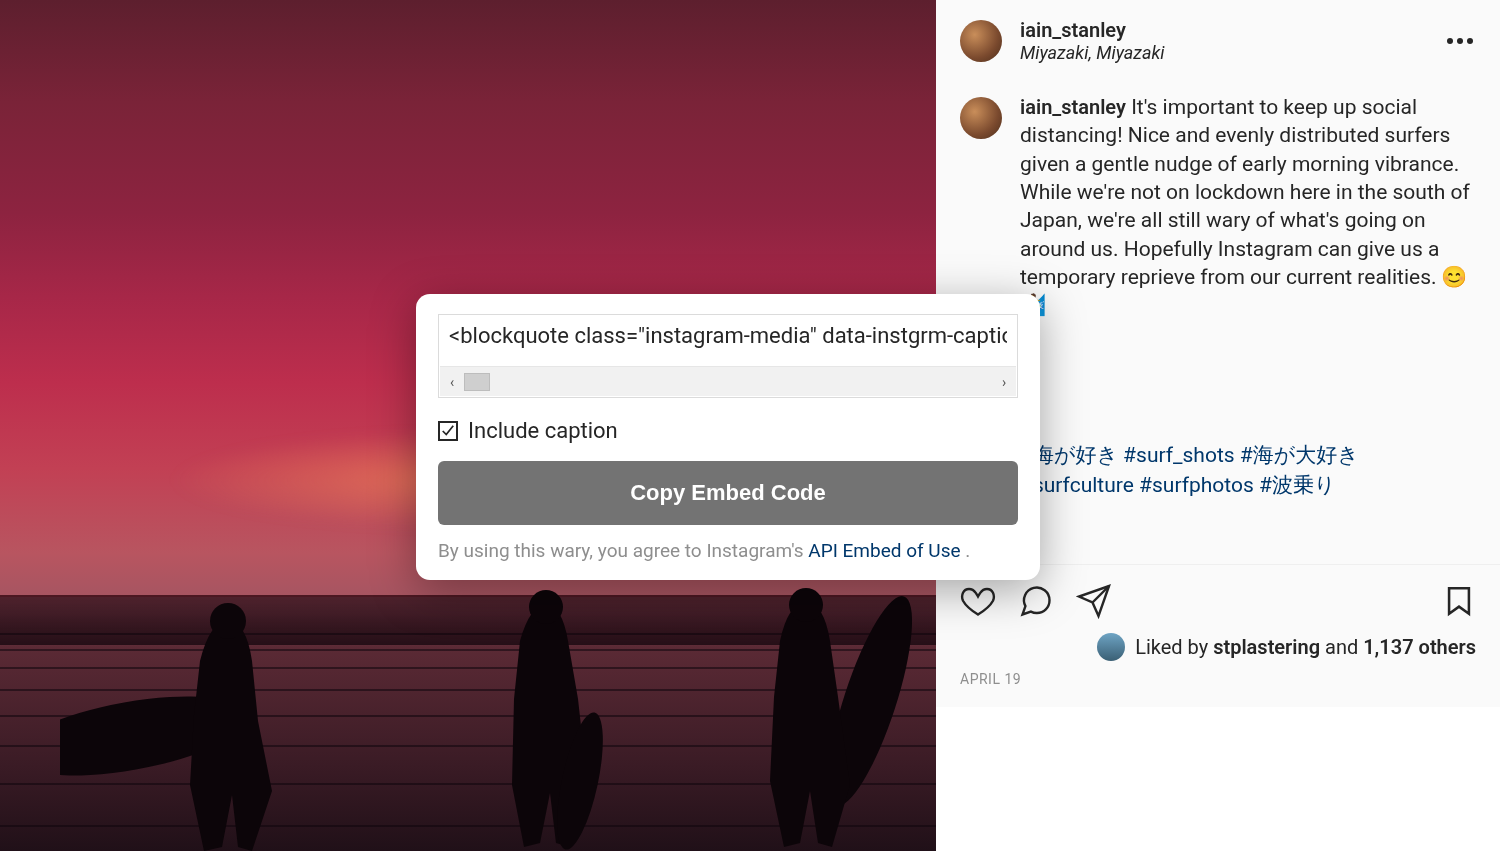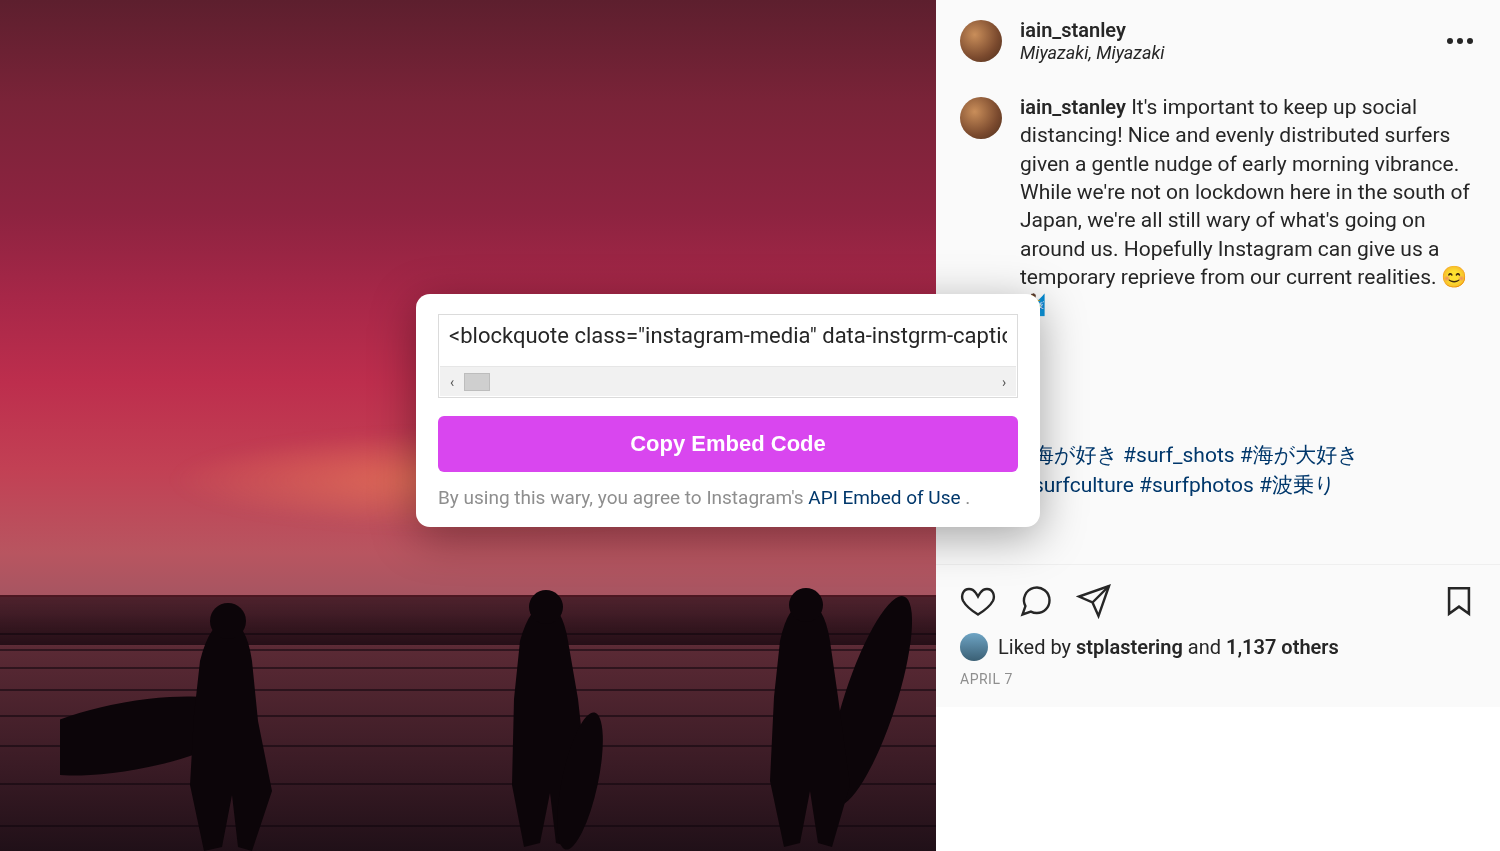--- a/index.html
+++ b/index.html
@@ -26,36 +26,36 @@
   .caption-area { padding: 30px 24px 0 24px; display: flex; align-items: flex-start; overflow: hidden; flex: 1; }
   .caption-text { font-size: 21px; line-height: 1.35; color: #262626; }
   .caption-text .username { font-weight: 600; }
   .dashlist { margin-top: 6px; }
   .dashlist div { font-size: 21px; line-height: 1.35; }
   .hashtags { font-size: 21px; line-height: 1.4; color: #00376b; margin-top: 2px; }
 
   .actions { padding: 8px 20px 0 20px; border-top: 1px solid #efefef; background: #fafafa; }
   .action-icons { display: flex; align-items: center; gap: 22px; padding: 10px 4px 8px 4px; }
   .action-icons .spacer { flex: 1; }
-  .liked-row { display: flex; align-items: center; gap: 10px; font-size: 20px; padding: 2px 4px 6px 4px; }
+  .liked-row { display: flex; align-items: center; gap: 10px; font-size: 20px; padding: 2px 4px 6px 4px; justify-content: flex-end; }
   .liked-avatar { width: 28px; height: 28px; border-radius: 50%; background: linear-gradient(#6ea4c4, #3a5f74); }
   .date-row { font-size: 14px; letter-spacing: 0.5px; color: #8e8e8e; padding: 4px 4px 20px 4px; }
 
   
   .modal { position: absolute; left: 416px; top: 294px; width: 624px; background: #ffffff; border-radius: 14px; box-shadow: 0 10px 45px rgba(0,0,0,0.35); padding: 20px 22px 18px 22px; }
   .embed-box { position: relative; border: 1px solid #dbdbdb; background: #ffffff; height: 84px; overflow: hidden; font-size: 22px; padding: 8px 10px 0 10px; white-space: nowrap; text-overflow: clip; }
   .embed-box .code { display: block; height: 40px; overflow: hidden; }
   .hscroll { position: absolute; left: 1px; right: 1px; bottom: 1px; height: 30px; background: #f1f1f1; border-top: 1px solid #e6e6e6; display: flex; align-items: center; }
   .hscroll .arrow { width: 24px; text-align: center; color: #555; font-size: 14px; user-select: none; cursor: pointer; }
   .hscroll .track { flex: 1; height: 100%; position: relative; }
   .hscroll .thumb { position: absolute; left: 0; top: 6px; width: 26px; height: 18px; background: #cfcfcf; border: 1px solid #bdbdbd; }
   .include-row { display: flex; align-items: center; gap: 10px; margin-top: 20px; font-size: 22px; }
   .checkbox { width: 20px; height: 20px; border: 2px solid #262626; display: flex; align-items: center; justify-content: center; cursor: pointer; }
   .checkbox svg { width: 14px; height: 14px; }
-  .copy-btn { margin-top: 18px; width: 100%; height: 56px; background: #d946ef; color: #ffffff; border: none; border-radius: 6px; font-size: 22px; font-weight: 600; cursor: pointer; }
+  .copy-btn { margin-top: 18px; width: 100%; height: 64px; background: #737373; color: #ffffff; border: none; border-radius: 6px; font-size: 22px; font-weight: 600; cursor: pointer; }
   .terms-row { margin-top: 14px; font-size: 19px; color: #8e8e8e; }
   .terms-row a { color: #00376b; text-decoration: none; }
   .bold { font-weight: 600; }
 </style>
 </head>
 <body>
 
 <div class="app">
 
   <div class="media-pane">
@@ -146,33 +146,41 @@
               <path d="M19 21l-7-5-7 5V3h14v18z"></path>
             </svg>
         </span>
       </div>
       <div class="liked-row">
         <div class="liked-avatar"></div>
         <div>
           <span>Liked by </span><span class="bold">stplastering</span><span> and </span><span class="bold">1,137 others</span>
         </div>
       </div>
-      <div class="date-row">APRIL 7</div>
+      <div class="date-row">APRIL 19</div>
     </div>
   </div>
 
   <div class="modal">
     <div class="embed-box">
       <span class="code">&lt;blockquote class="instagram-media" data-instgrm-captio</span>
       <div class="hscroll">
         <div class="arrow">‹</div>
         <div class="track">
             <div class="thumb"></div>
           </div>
         <div class="arrow">›</div>
       </div>
     </div>
+    <div class="include-row">
+      <div class="checkbox">
+        <svg viewBox="0 0 16 16">
+            <path d="M2 8 l4 4 l8 -10" fill="none" stroke="#262626" stroke-width="2"></path>
+          </svg>
+      </div>
+      <span>Include caption</span>
+    </div>
     <button class="copy-btn">Copy Embed Code</button>
     <div class="terms-row">
       <span>By using this wary, you agree to Instagram's </span><a href="#">API Embed of Use</a><span> .</span>
     </div>
   </div>
 </div>
 
 </body></html>

